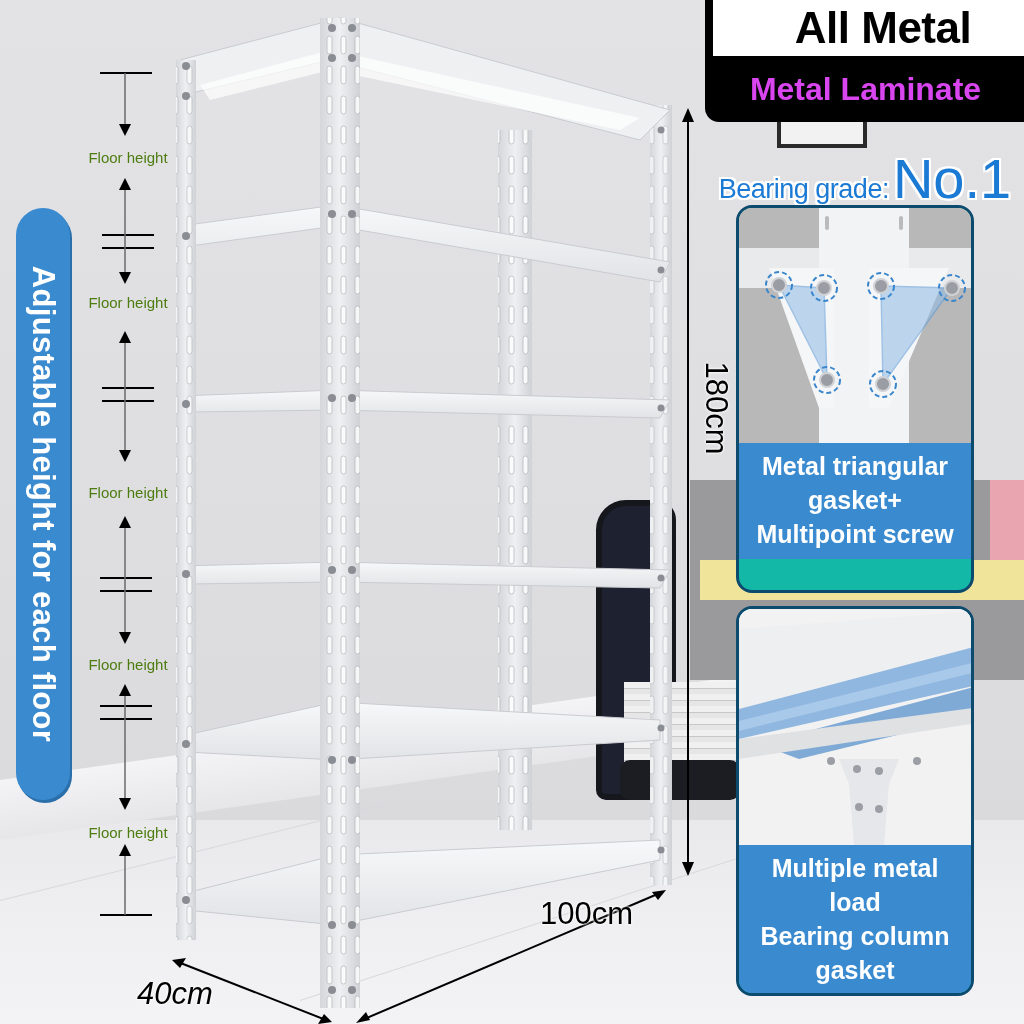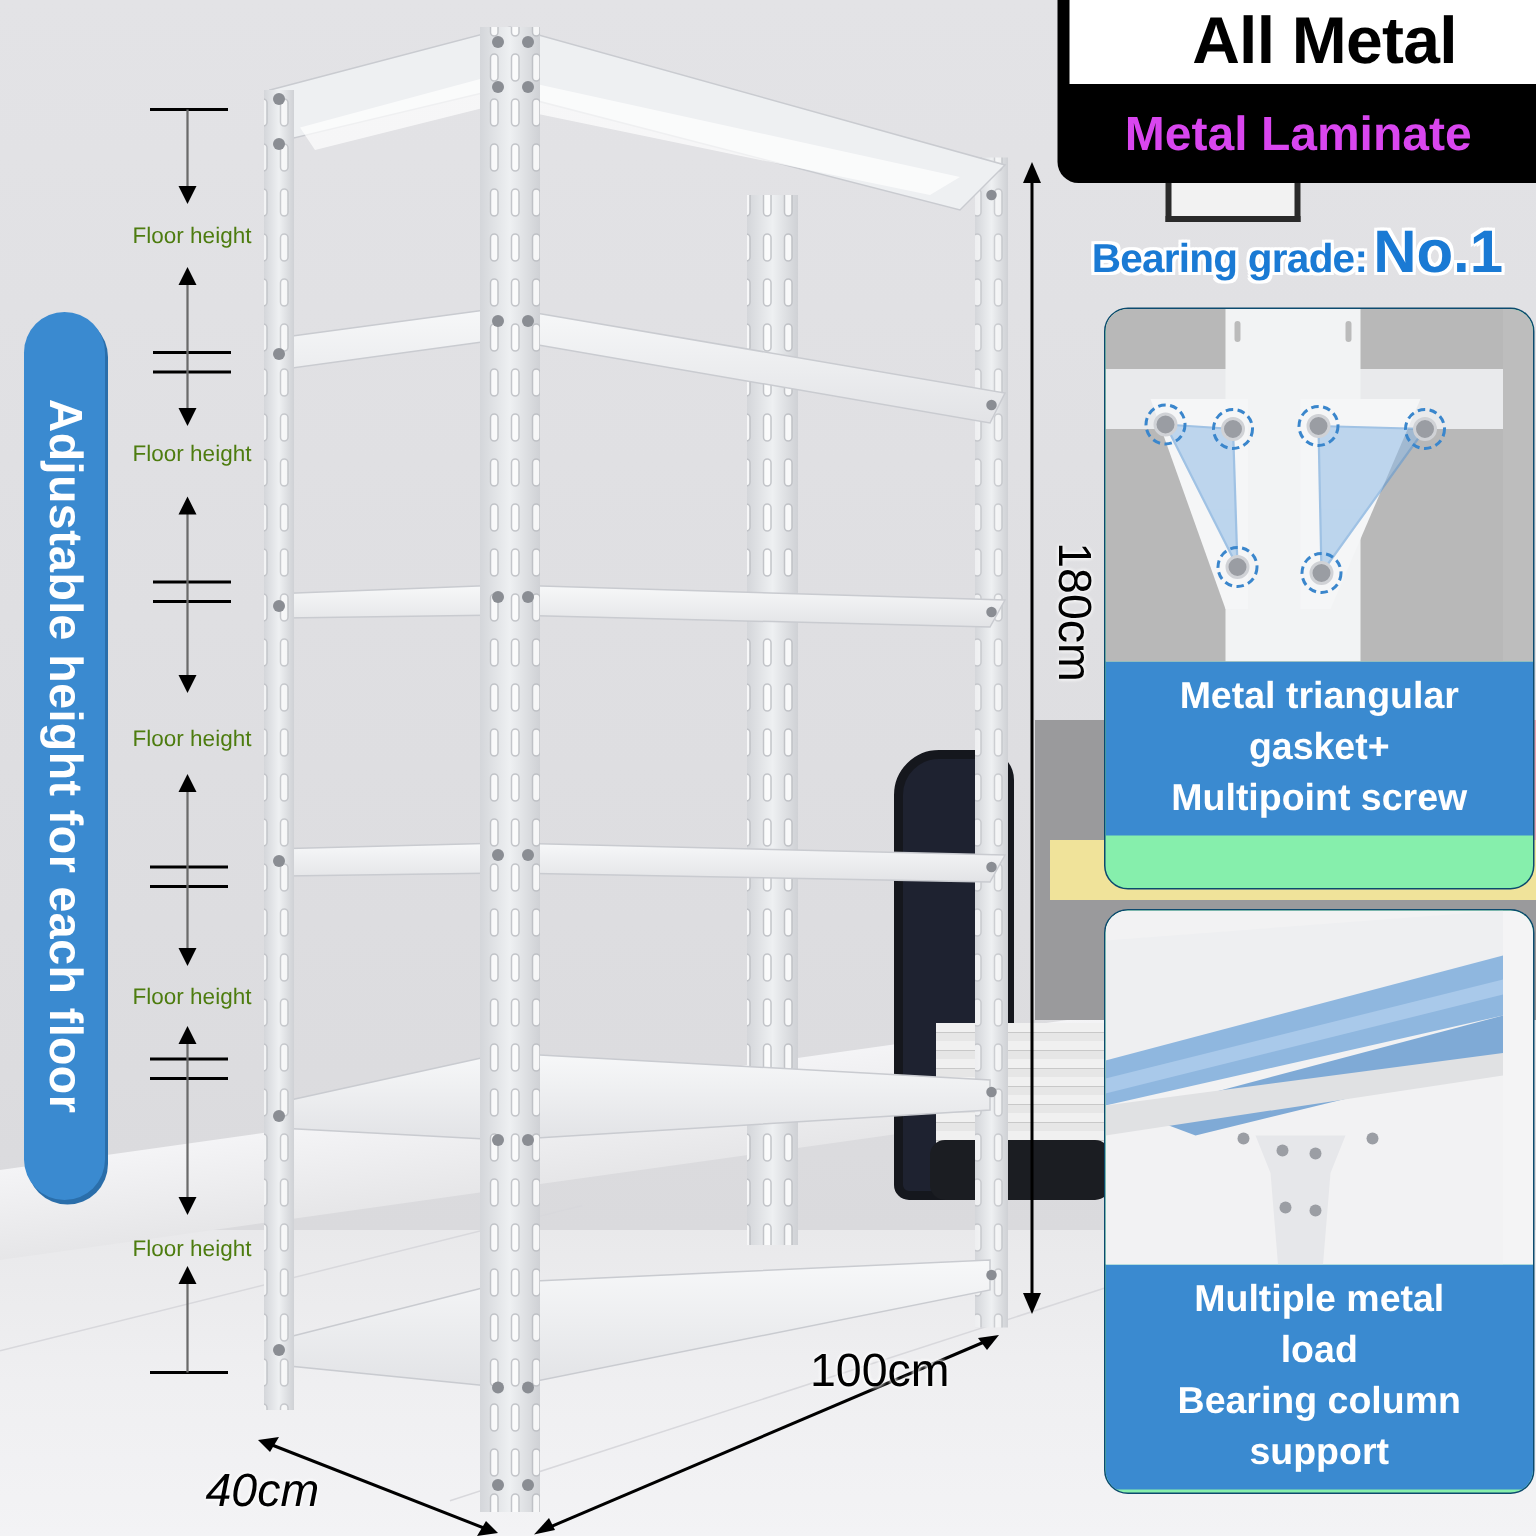--- a/index.html
+++ b/index.html
@@ -63,32 +63,32 @@
   }
   .header-bottom {
     position: absolute; left: 8px; top: 60px; width: 305px; height: 58px;
     display: flex; align-items: center; justify-content: center;
     font-weight: bold; font-size: 32px; color: #d946ef;
   }
 
   .bearing {
     position: absolute; left: 706px; top: 146px; width: 318px; height: 50px;
     display: flex; align-items: baseline; justify-content: center;
-    font-weight: bold; color: #1a7ad4;
+    font-weight: normal; color: #1a7ad4;
     text-shadow: 2px 0 0 #fff, -2px 0 0 #fff, 0 2px 0 #fff, 0 -2px 0 #fff,
                  2px 2px 0 #fff, -2px -2px 0 #fff, 2px -2px 0 #fff, -2px 2px 0 #fff;
   }
   .bearing .lbl { font-size: 27px; letter-spacing: -0.5px; }
-  .bearing .val { font-size: 40px; margin-left: 4px; }
+  .bearing .val { font-size: 56px; margin-left: 4px; }
 
   
   .card {
-    position: absolute; left: 736px; width: 287px;
-    border: 1px solid #0c4a6e; border-radius: 16px; overflow: hidden;
-    background: #86efac;
+    position: absolute; left: 736px; width: 238px;
+    border: 3px solid #0c4a6e; border-radius: 16px; overflow: hidden;
+    background: #14b8a6;
   }
   .card-photo { position: relative; width: 100%; overflow: hidden; }
   .card-caption {
     width: 100%; background: #3a8ad0; color: #fff; font-weight: bold;
     text-align: center; font-size: 25px; line-height: 34px; padding: 6px 4px 8px;
   }
 
   
   .pill {
     position: absolute; left: 16px; top: 208px; width: 54px; height: 592px;
@@ -338,15 +338,15 @@
           <circle cx="92" cy="152" r="4"></circle>
           <circle cx="120" cy="198" r="4"></circle>
           <circle cx="140" cy="200" r="4"></circle>
         </g>
     </svg>
   </div>
   <div class="card-caption">
     <div>Multiple metal</div>
     <div>load</div>
     <div>Bearing column</div>
-    <div>support</div>
+    <div>gasket</div>
   </div>
 </div>
 
 </body></html>

